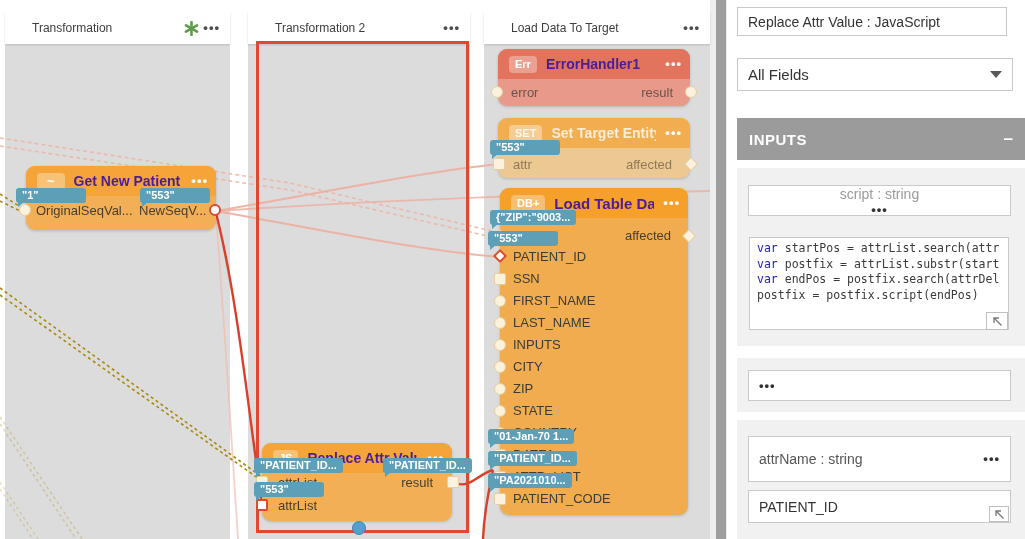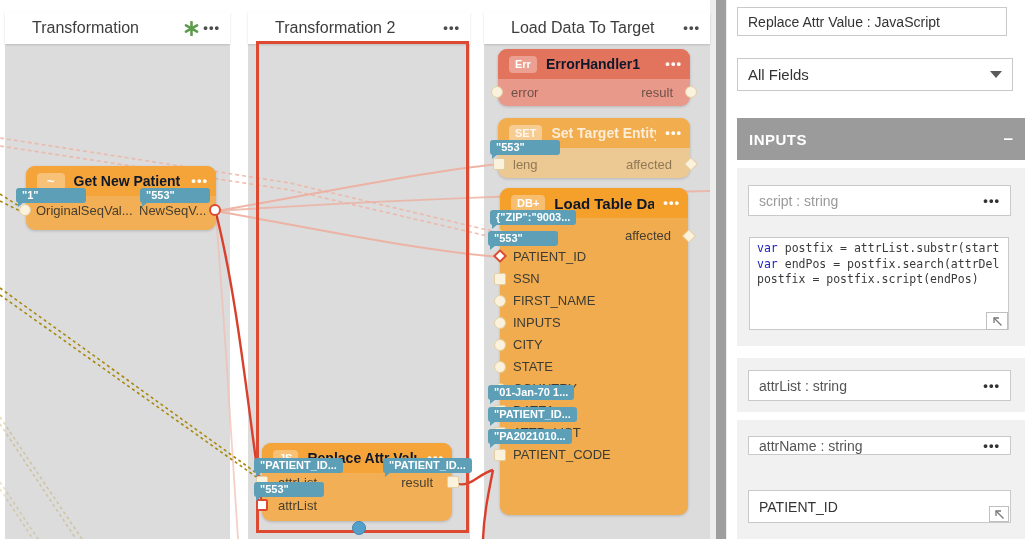--- a/index.html
+++ b/index.html
@@ -3,30 +3,30 @@
 <meta charset="utf-8">
 <style>
   html,body{margin:0;padding:0;background:#fff;}
   .stage{position:relative;width:1025px;height:539px;overflow:hidden;
          font-family:"Liberation Sans",sans-serif;background:#fff;}
   
   .canvas{position:absolute;left:0;top:0;width:710px;height:539px;}
   .lane{position:absolute;top:12px;bottom:0;}
   .lane-header{position:absolute;left:0;right:0;top:0;height:32px;background:#fff;
     display:flex;align-items:center;box-shadow:0 1px 2px rgba(0,0,0,.15);z-index:2;}
-  .lane-title{font-size:16px;color:#3d3d3d;padding-left:27px;flex:1;}
+  .lane-title{font-size:12px;color:#3d3d3d;padding-left:27px;flex:1;}
   .lane-icons{display:flex;align-items:center;gap:4px;padding-right:10px;}
   .dots{font-size:13px;font-weight:bold;color:#4c4c4c;letter-spacing:1px;line-height:10px;cursor:pointer;}
   .lane-body{position:absolute;left:0;right:0;top:32px;bottom:0;background:#dcdcdc;}
   .wires{position:absolute;left:0;top:0;z-index:3;pointer-events:none;}
   
   .node{position:absolute;border-radius:9px;z-index:4;box-shadow:0 1px 3px rgba(0,0,0,.18);}
   .node-head{display:flex;align-items:center;gap:9px;height:30px;padding:0 8px 0 11px;
              border-radius:9px 9px 0 0;}
-  .node-title{flex:1;font-size:14px;font-weight:bold;color:#0f172a;white-space:nowrap;overflow:hidden;}
+  .node-title{flex:1;font-size:14px;font-weight:bold;color:#4c1d95;white-space:nowrap;overflow:hidden;}
   .node-dots{color:rgba(255,255,255,.95);}
   .badge{background:rgba(255,255,255,.32);color:#fff;font-weight:bold;border-radius:4px;
          font-size:11px;padding:2px 6px;line-height:13px;}
   .orange{background:#F3AF55;}
   .orange .node-head{background:#F4A438;}
   .lt{background:#F1AC4F;}
   .lt .node-head{background:#F5A02B;}
   .salmon{background:#E9998A;}
   .salmon .node-head{background:#E2745E;}
   .faded{background:#ECC892;}
@@ -190,21 +190,21 @@
     </div>
 
     <div class="node faded" style="left:498px;top:118px;width:192px;height:60px;">
       <div class="node-head">
         <span class="badge">SET</span>
         <span class="node-title">Set Target Entity ID</span>
         <span class="dots node-dots">•••</span>
       </div>
       <span class="tag" style="left:-8px;top:22px;">"553"</span>
       <span class="port p-square" style="left:-5px;top:40px;"></span>
-      <span class="plabel dim" style="left:15px;top:39px;">leng</span>
+      <span class="plabel dim" style="left:15px;top:39px;">attr</span>
       <span class="plabel dim" style="right:18px;top:39px;">affected</span>
       <span class="port p-diamond" style="right:-6px;top:41px;"></span>
     </div>
 
     <div class="node lt" style="left:500px;top:188px;width:188px;height:327px;">
       <div class="node-head">
         <span class="badge">DB+</span>
         <span class="node-title" style="font-size:15px;">Load Table Data</span>
         <span class="dots node-dots">•••</span>
       </div>
@@ -222,25 +222,33 @@
           <div class="field-row">
             <span class="port p-square" style="left: -6px; top: 5px;"></span>
             <span class="field-label">SSN</span>
           </div>
           <div class="field-row">
             <span class="port p-circle" style="left: -6px; top: 5px;"></span>
             <span class="field-label">FIRST_NAME</span>
           </div>
           <div class="field-row">
             <span class="port p-circle" style="left: -6px; top: 5px;"></span>
+            <span class="field-label">LAST_NAME</span>
+          </div>
+          <div class="field-row">
+            <span class="port p-circle" style="left: -6px; top: 5px;"></span>
             <span class="field-label">INPUTS</span>
           </div>
           <div class="field-row">
             <span class="port p-circle" style="left: -6px; top: 5px;"></span>
             <span class="field-label">CITY</span>
+          </div>
+          <div class="field-row">
+            <span class="port p-circle" style="left: -6px; top: 5px;"></span>
+            <span class="field-label">ZIP</span>
           </div>
           <div class="field-row">
             <span class="port p-circle" style="left: -6px; top: 5px;"></span>
             <span class="field-label">STATE</span>
           </div>
           <div class="field-row">
             <span class="port p-circle" style="left: -6px; top: 5px;"></span>
             <span class="field-label">COUNTRY</span>
           </div>
           <div class="field-row">
@@ -277,48 +285,48 @@
       <span class="grow">All Fields</span>
       <span class="caret"></span>
     </div>
 
     <div class="phdr" style="left:10px;right:0;top:118px;height:42px;">
       <span class="grow">INPUTS</span>
       <span class="min">–</span>
     </div>
 
     <div class="psec" style="left:10px;right:0;top:168px;height:178px;">
-      <div class="pbox" style="left:11px;top:17px;right:14px;height:31px;">
+      <div class="pbox" style="left:11px;top:17px;right:14px;height:31px;flex-direction:column;">
         <span class="grow muted">script : string</span>
         <span class="dots" style="color:#333;">•••</span>
       </div>
       <div class="codebox" style="left:12px;top:69px;right:16px;height:93px;">
+          <div><span class="kw">var</span> startPos = attrList.search(attr</div>
           <div><span class="kw">var</span> postfix = attrList.substr(start</div>
           <div><span class="kw">var</span> endPos = postfix.search(attrDel</div>
           <div>postfix = postfix.script(endPos)</div>
         </div>
       <div class="resizer" style="right:17px;top:144px;">
         <svg width="12" height="11" viewBox="0 0 12 11">
             <g stroke="#777" stroke-width="1.3" fill="none">
               <line x1="10.5" y1="9.5" x2="3" y2="2"></line>
               <polyline points="3,7 3,2 8,2"></polyline>
             </g>
           </svg>
       </div>
     </div>
 
     <div class="psec" style="left:10px;right:0;top:358px;height:54px;">
       <div class="pbox" style="left:11px;top:12px;right:14px;height:31px;">
-        <span class="grow" style="color:#555;">attrList : string</span>
         <span class="dots" style="color:#333;">•••</span>
       </div>
     </div>
 
     <div class="psec" style="left:10px;right:0;top:420px;bottom:0;">
-      <div class="pbox" style="left:11px;top:16px;right:14px;height:19px;">
+      <div class="pbox" style="left:11px;top:16px;right:14px;height:46px;">
         <span class="grow" style="color:#555;">attrName : string</span>
         <span class="dots" style="color:#333;">•••</span>
       </div>
       <div class="pbox" style="left:11px;top:70px;right:14px;height:33px;">
         <span class="grow">PATIENT_ID</span>
       </div>
       <div class="resizer" style="right:16px;top:86px;width:20px;height:16px;">
         <svg width="12" height="11" viewBox="0 0 12 11">
             <g stroke="#777" stroke-width="1.3" fill="none">
               <line x1="10.5" y1="9.5" x2="3" y2="2"></line>

